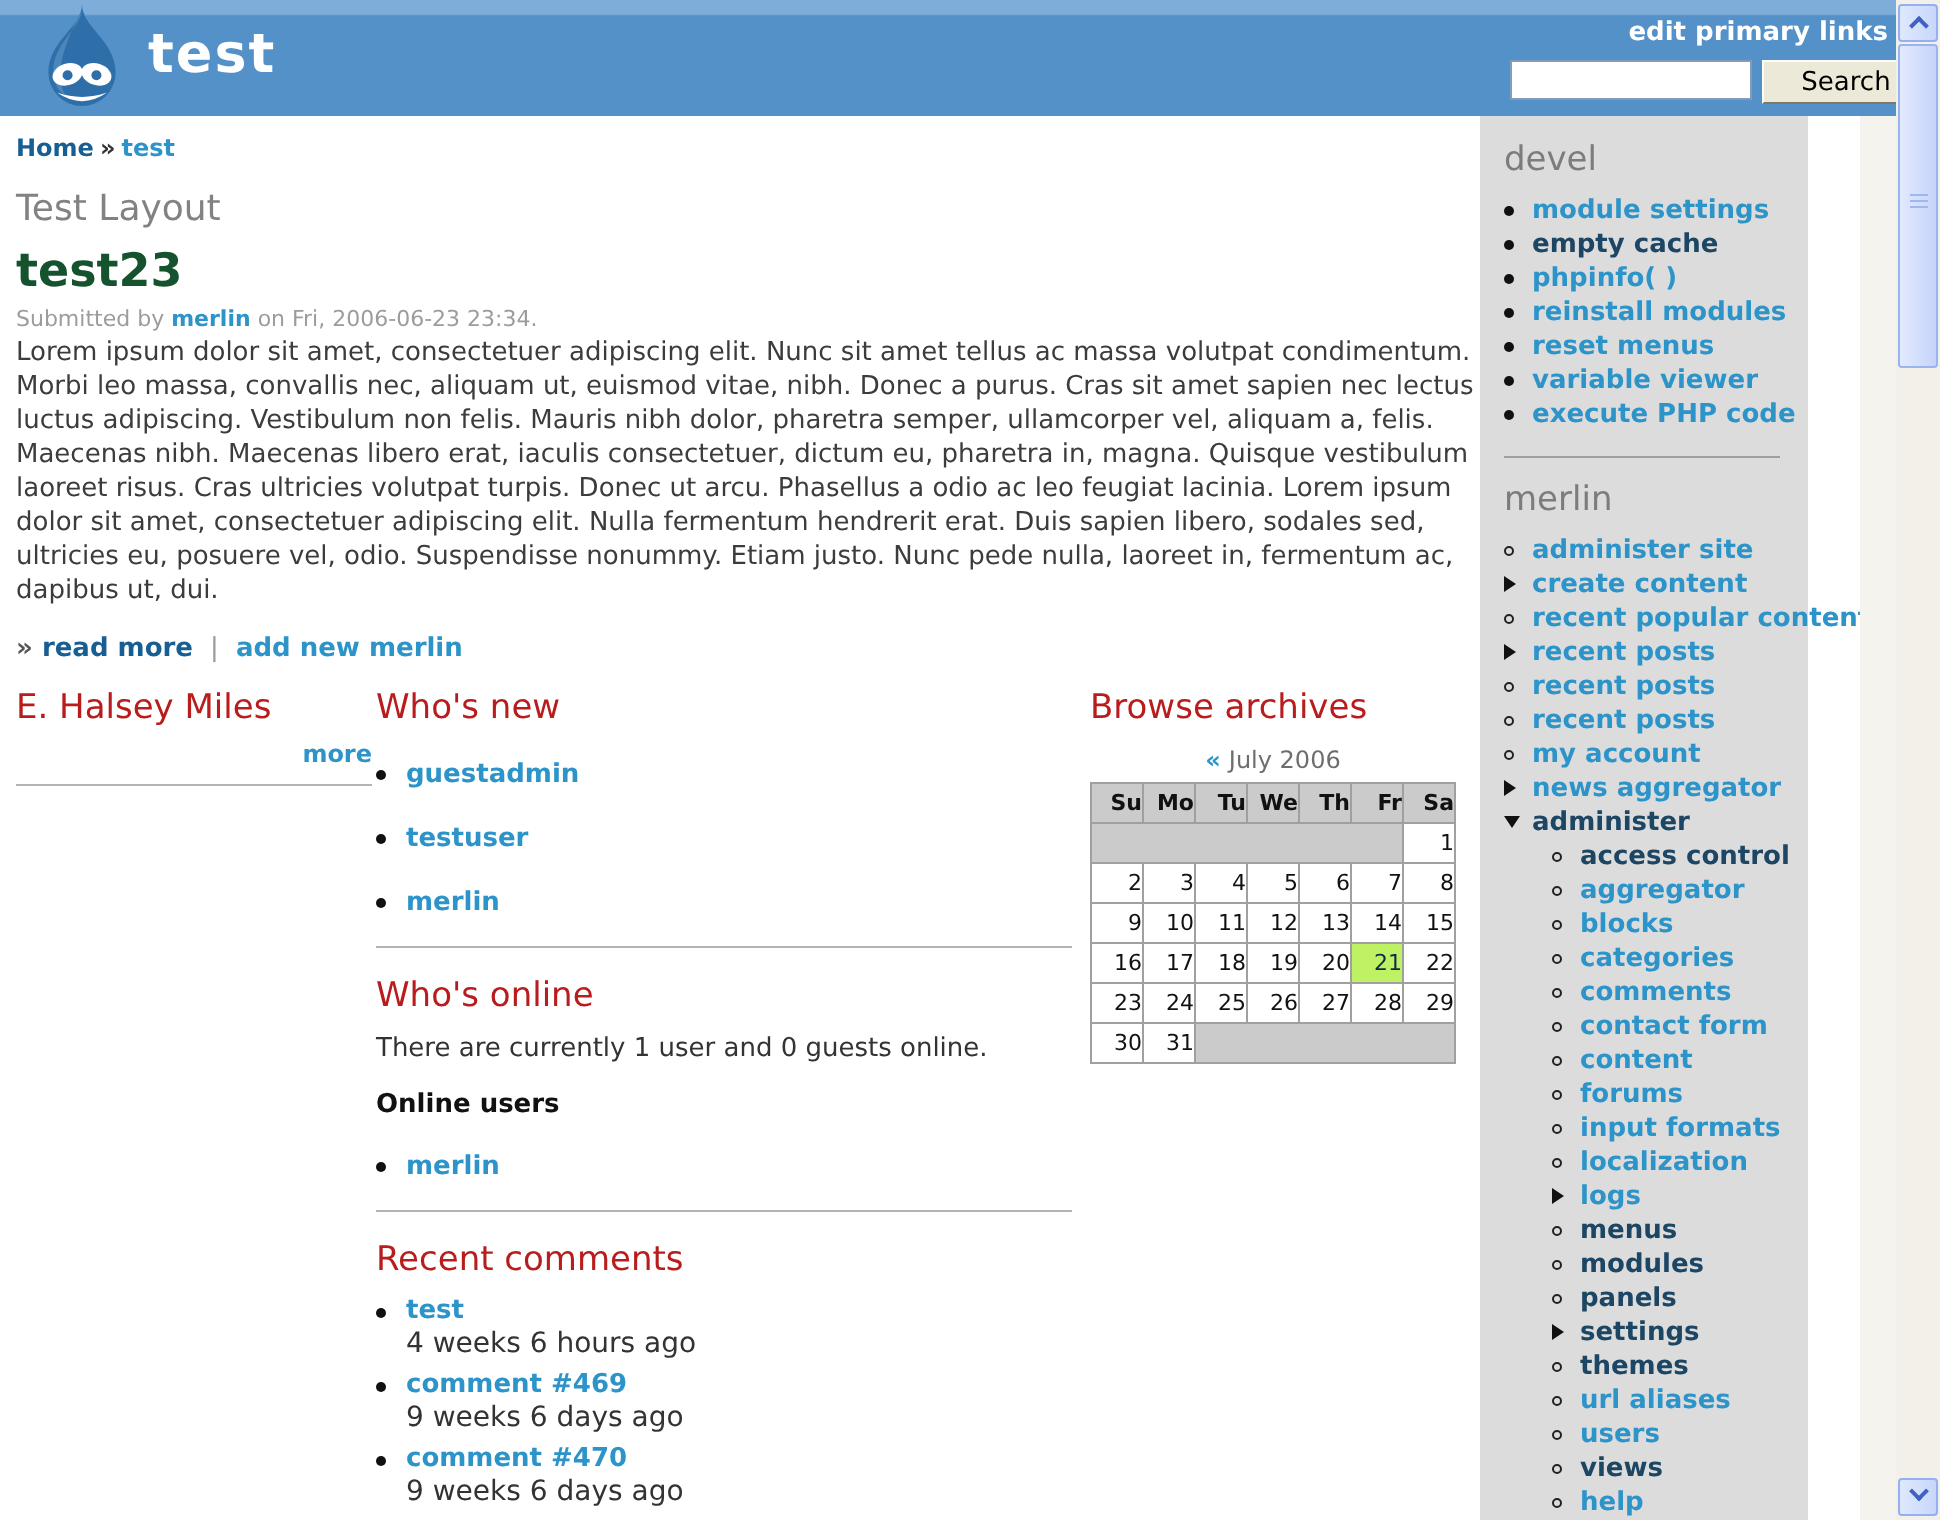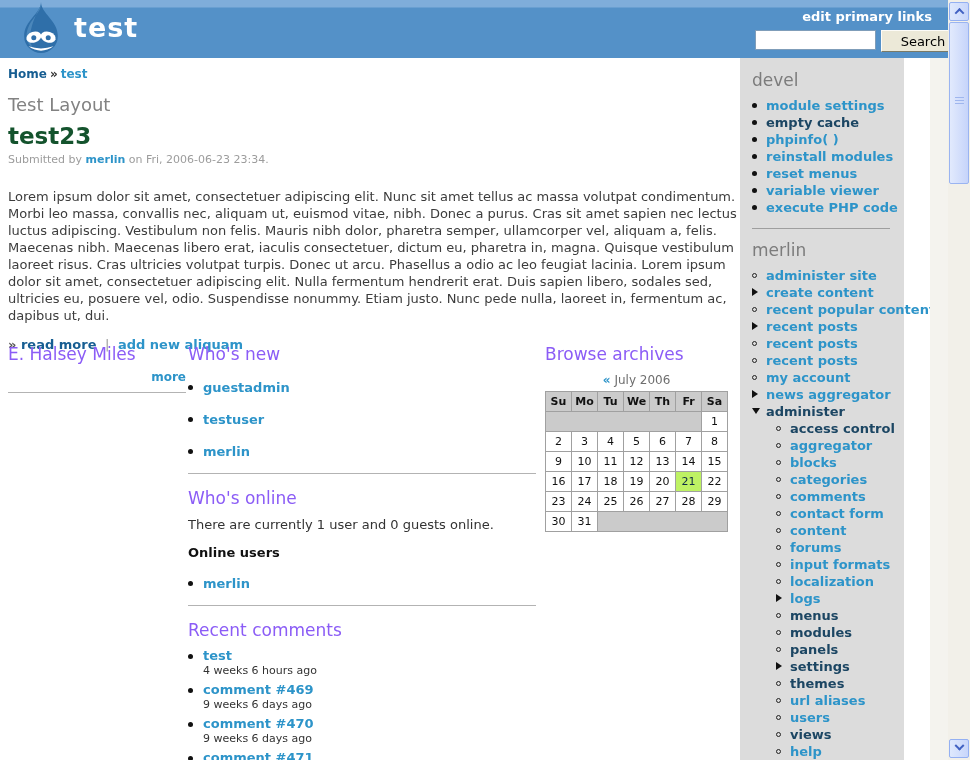--- a/index.html
+++ b/index.html
@@ -5,21 +5,21 @@
   * { margin:0; padding:0; box-sizing:border-box; }
   html,body { width:970px; height:760px; background:#fff; overflow:hidden;
               font-family:"DejaVu Sans","Liberation Sans",sans-serif; }
   .viewport { position:absolute; left:0; top:0; width:970px; height:760px; overflow:hidden; background:#fff; }
 
   
   .header { position:absolute; left:0; top:0; width:948px; height:58px;
             background:linear-gradient(to bottom,#7fadda 0,#7fadda 7px,#5491c8 8px,#5491c8 100%); }
   .logo { position:absolute; left:16px; top:1px; width:50px; height:56px; }
   .site-name { position:absolute; left:74px; top:12px; color:#fff; font-size:27px; font-weight:bold; letter-spacing:1px; }
-  .edit-links { position:absolute; right:16px; top:9px; color:#fff; font-size:13px; font-weight:bold; cursor:pointer; }
+  .edit-links { position:absolute; right:4px; top:9px; color:#fff; font-size:13px; font-weight:bold; cursor:pointer; }
   .search-input { position:absolute; left:755px; top:30px; width:121px; height:20px;
                   border:1px solid #7f9db9; background:#fff; font-size:12px; padding:2px 4px; }
   .search-btn { position:absolute; left:881px; top:30px; width:84px; height:22px; background:#ece9d8;
                 border:1px solid #7a7a66; border-top-color:#fdfcf8; border-left-color:#fdfcf8;
                 font-size:13px; color:#000; font-family:"DejaVu Sans","Liberation Sans",sans-serif; cursor:pointer; }
 
   
   a, .lnk { text-decoration:none; cursor:pointer; }
   .blue-link { color:#2d94c9; font-weight:bold; }
   .dark-link { color:#1c4663; font-weight:bold; }
@@ -27,55 +27,55 @@
   .rule { border:0; border-top:1px solid #b3b3b3; height:1px; }
 
   
   .content { position:absolute; left:8px; top:58px; width:730px; }
   .breadcrumb { margin-top:9px; font-size:12px; font-weight:bold; color:#222; }
   .breadcrumb .sep { color:#333; font-weight:bold; padding:0 3px; }
   .section-title { margin-top:13px; font-size:18px; color:#828282; }
   .node-title { margin-top:8px; font-size:23px; font-weight:bold; color:#14532d; }
   .submitted { margin-top:4px; font-size:11px; color:#9c9c9c; }
   .submitted .blue-link { font-size:11px; }
-  .node-body { margin-top:22px; font-size:13px; line-height:17px; color:#3c3c3c; }
+  .node-body { margin-top:2px; font-size:13px; line-height:17px; color:#3c3c3c; }
   .node-links { margin-top:13px; font-size:13px; font-weight:bold; color:#555; }
   .node-links .divider { color:#999; font-weight:normal; padding:0 4px; }
 
   
-  .panel-title { font-size:17px; color:#8b5cf6; }
+  .panel-title { font-size:17px; color:#b91c1c; }
   .col-left  { position:absolute; left:8px;   top:344px; width:178px; }
   .col-mid   { position:absolute; left:188px; top:344px; width:348px; }
   .col-right { position:absolute; left:545px; top:344px; width:183px; }
   .more-line { text-align:right; margin-top:6px; font-size:12px; }
   .col-left .rule { margin-top:8px; }
 
   ul.plain { list-style:none; }
   .li-row { display:flex; align-items:center; height:17px; font-size:13px;margin-top:15px; }
   .li-top { display:flex; align-items:flex-start; font-size:13px; margin-bottom:5px; }
   .bullet-box { width:15px; min-width:15px; display:flex; justify-content:flex-start; align-items:center; }
   .disc { width:5px; height:5px; background:#111; border-radius:50%; }
   .circ { width:5px; height:5px; border:1px solid #222; border-radius:50%; }
   .tri-r { width:0; height:0; border-left:6px solid #111; border-top:4px solid transparent; border-bottom:4px solid transparent; }
   .tri-d { width:0; height:0; border-top:6px solid #111; border-left:4px solid transparent; border-right:4px solid transparent; }
   .li-top .bullet-box { margin-top:6px; }
-  .ago { font-size:11px; color:#333; margin-top:1px; }
+  .ago { font-size:14px; color:#333; margin-top:1px; }
   .mid-block { margin-bottom:0; }
   .mid-rule { margin:13px 0 14px 0; }
   .whos-new-list, .online-list { margin-top:10px; }
   .status-text { margin-top:9px; font-size:13px; color:#333; }
   .online-sub { margin-top:13px; font-size:13px; font-weight:bold; color:#111; }
   .rc-list { margin-top:8px; }
 
   
   .cal-caption { text-align:center; margin-top:9px; font-size:12px; }
   .cal-caption .prev { color:#2d94c9; font-weight:bold; margin-right:4px; }
   .cal-caption .month { color:#6e6e6e; }
   table.cal { border-collapse:collapse; margin-top:4px; font-size:11px; }
-  table.cal th, table.cal td { border:1px solid #a0a0a0; width:26px; height:20px; text-align:center; color:#111; }
+  table.cal th, table.cal td { border:1px solid #a0a0a0; width:26px; height:20px; text-align:right; color:#111; }
   table.cal th { background:#cbcbcb; font-weight:bold; }
   table.cal td.empty { background:#cbcbcb; }
   table.cal td.selected { background:#bef264; color:#0e2b46; }
 
   
   .sidebar { position:absolute; left:740px; top:58px; width:164px; height:702px; background:#dcdcdc; padding:8px 4px 0 12px; }
   .sb-title { font-size:17px; color:#7c7c7c; margin:4px 0 7px 0; }
   .sb-item { display:flex; align-items:center; height:16px; margin-bottom:1px; font-size:13px; white-space:nowrap; }
   .sb-item .bullet-box { width:14px; min-width:14px; }
   .sb-item.d1 { margin-left:24px; }
@@ -128,21 +128,21 @@
     <div class="submitted">
       <span>Submitted by</span>
       <span class="blue-link lnk">merlin</span>
       <span>on Fri, 2006-06-23 23:34.</span>
     </div>
     <div class="node-body">Lorem ipsum dolor sit amet, consectetuer adipiscing elit. Nunc sit amet tellus ac massa volutpat condimentum. Morbi leo massa, convallis nec, aliquam ut, euismod vitae, nibh. Donec a purus. Cras sit amet sapien nec lectus luctus adipiscing. Vestibulum non felis. Mauris nibh dolor, pharetra semper, ullamcorper vel, aliquam a, felis. Maecenas nibh. Maecenas libero erat, iaculis consectetuer, dictum eu, pharetra in, magna. Quisque vestibulum laoreet risus. Cras ultricies volutpat turpis. Donec ut arcu. Phasellus a odio ac leo feugiat lacinia. Lorem ipsum dolor sit amet, consectetuer adipiscing elit. Nulla fermentum hendrerit erat. Duis sapien libero, sodales sed, ultricies eu, posuere vel, odio. Suspendisse nonummy. Etiam justo. Nunc pede nulla, laoreet in, fermentum ac, dapibus ut, dui.</div>
     <div class="node-links">
       <span>»</span>
       <span class="navy-link lnk">read more</span>
       <span class="divider">|</span>
-      <span class="blue-link lnk">add new aliquam</span>
+      <span class="blue-link lnk">add new merlin</span>
     </div>
   </div>
 
   <div class="col-left">
     <div class="panel-title">E. Halsey Miles</div>
     <div class="more-line"><span class="blue-link lnk">more</span></div>
     <div class="rule"></div>
   </div>
 
   <div class="col-mid">

